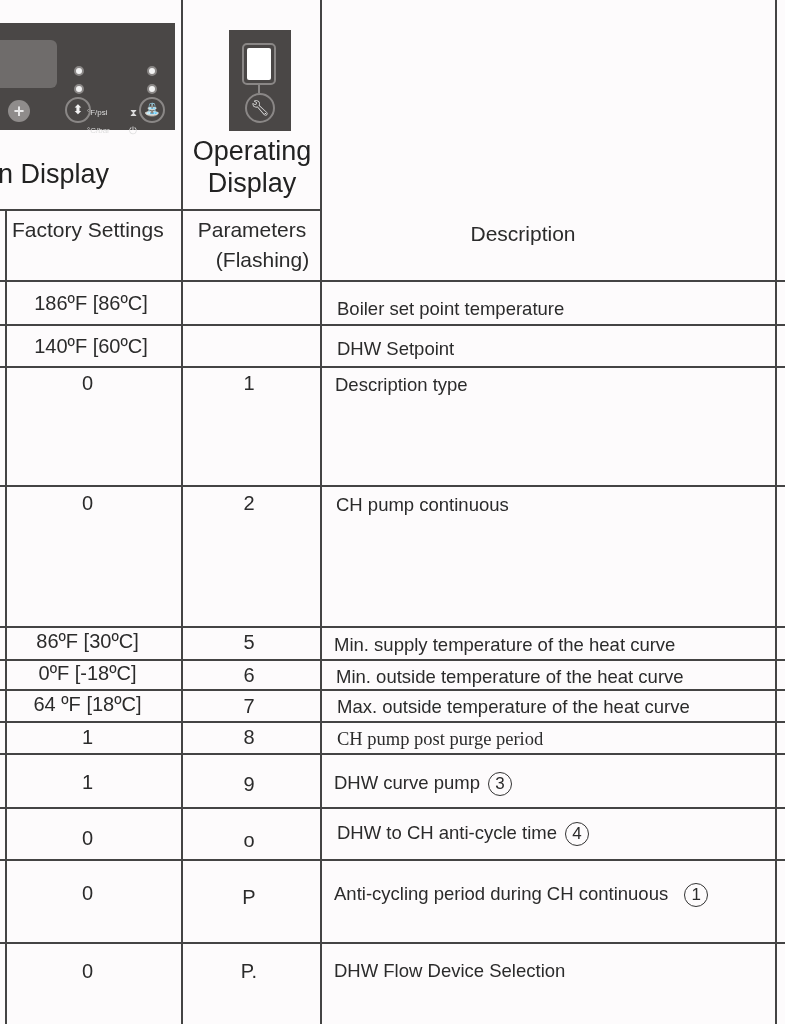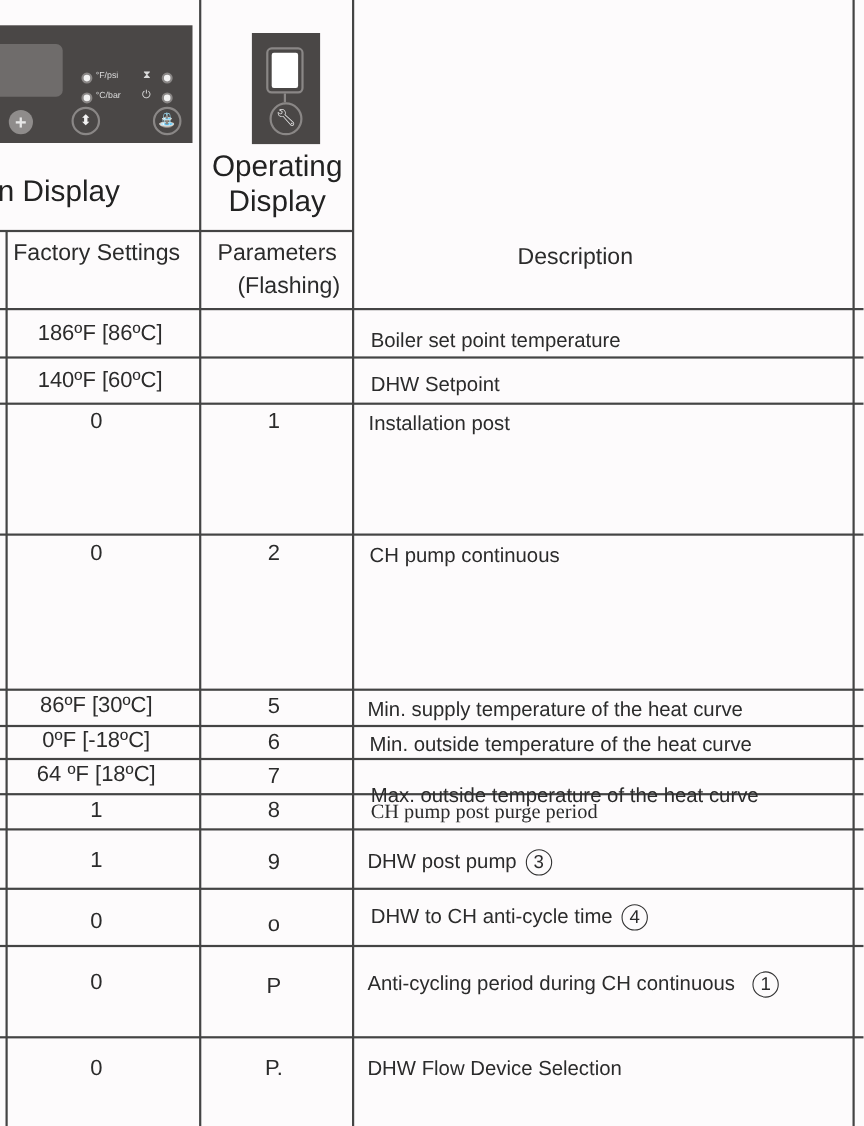--- a/index.html
+++ b/index.html
@@ -30,21 +30,21 @@
   }
   .led {
     position: absolute; width: 10px; height: 10px; border-radius: 50%;
     background: #f2f2f2; border: 2px solid #8a8786; box-sizing: border-box;
   }
   .round-btn {
     position: absolute; width: 26px; height: 26px; border-radius: 50%;
     border: 2px solid #8a8786; box-sizing: border-box; color: #f2f2f2;
     font-size: 13px; line-height: 22px; text-align: center;
   }
-  .tiny { position: absolute; color: #ddd; font-size: 8px; }
+  .tiny { position: absolute; color: #ddd; font-size: 8px; margin-top: 44px; }
 
   .panel-op {
     position: absolute; left: 229px; top: 30px; width: 62px; height: 101px;
     background: #4a4746;
   }
   .op-screen {
     position: absolute; left: 13px; top: 13px; width: 34px; height: 42px;
     border: 2px solid #8a8786; border-radius: 5px; box-sizing: border-box;
     padding: 3px;
   }
@@ -139,28 +139,28 @@
 <div class="txt cell center" style="left:183px; width:132px; top:664px;">6</div>
 <div class="txt cell center" style="left:183px; width:132px; top:695px;">7</div>
 <div class="txt cell center" style="left:183px; width:132px; top:726px;">8</div>
 <div class="txt cell center" style="left:183px; width:132px; top:773px;">9</div>
 <div class="txt cell center" style="left:183px; width:132px; top:829px;">o</div>
 <div class="txt cell center" style="left:183px; width:132px; top:886px;">P</div>
 <div class="txt cell center" style="left:183px; width:132px; top:960px;">P.</div>
 
 <div class="txt desc" style="left:337px; top:298px;">Boiler set point temperature</div>
 <div class="txt desc" style="left:337px; top:338px;">DHW Setpoint</div>
-<div class="txt desc" style="left:335px; top:374px;">Installation post</div>
+<div class="txt desc" style="left:335px; top:374px;">Description type</div>
 <div class="txt desc" style="left:336px; top:494px;">CH pump continuous</div>
 <div class="txt desc" style="left:334px; top:634px;">Min. supply temperature of the heat curve</div>
 <div class="txt desc" style="left:336px; top:666px;">Min. outside temperature of the heat curve</div>
-<div class="txt desc" style="left:337px; top:696px;margin-top:16px;">Max. outside temperature of the heat curve</div>
+<div class="txt desc" style="left:337px; top:696px;">Max. outside temperature of the heat curve</div>
 <div class="txt desc" style="left:337px; top:729px;font-family:Liberation Serif, serif;">CH pump post purge period</div>
 <div class="txt desc" style="left:334px; top:772px;">
-  <span>DHW post pump</span><span class="circ">3</span>
+  <span>DHW curve pump</span><span class="circ">3</span>
 </div>
 <div class="txt desc" style="left:337px; top:822px;">
   <span>DHW to CH anti-cycle time</span><span class="circ">4</span>
 </div>
 <div class="txt desc" style="left:334px; top:883px;">
   <span>Anti-cycling period during CH continuous</span><span class="circ" style="margin-left:16px;">1</span>
 </div>
 <div class="txt desc" style="left:334px; top:960px;">DHW Flow Device Selection</div>
 
 </body></html>

